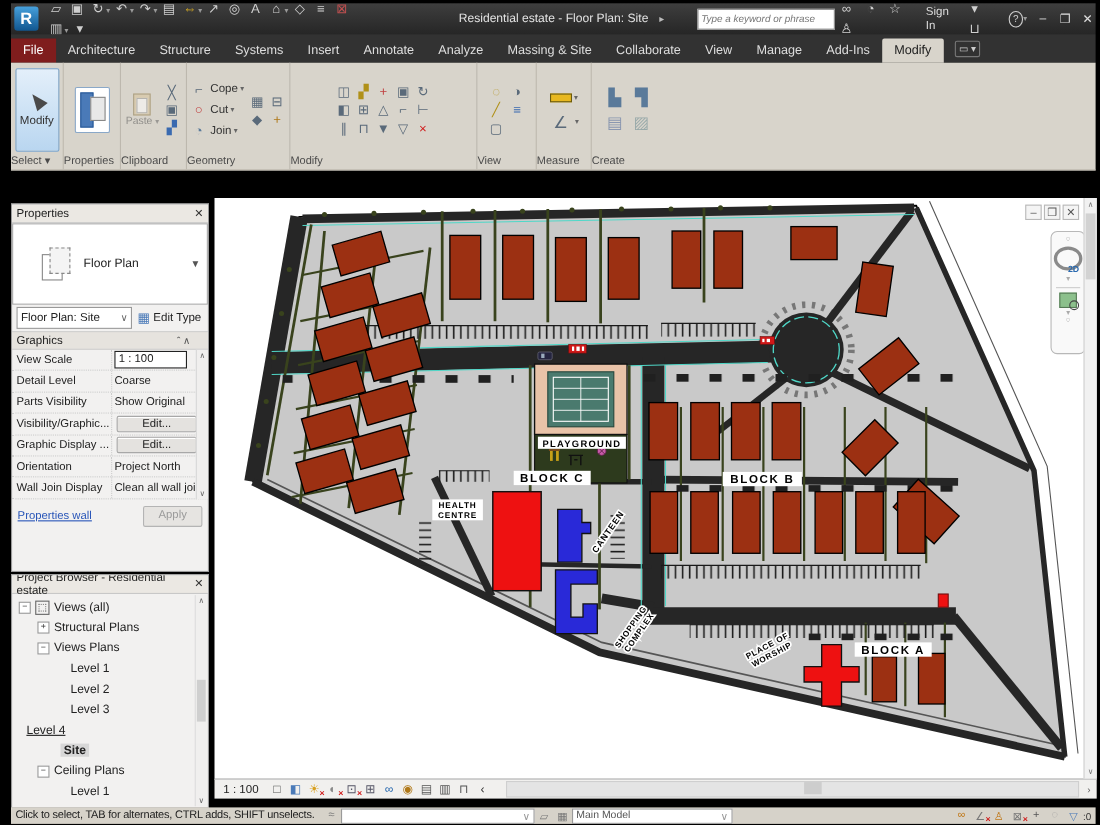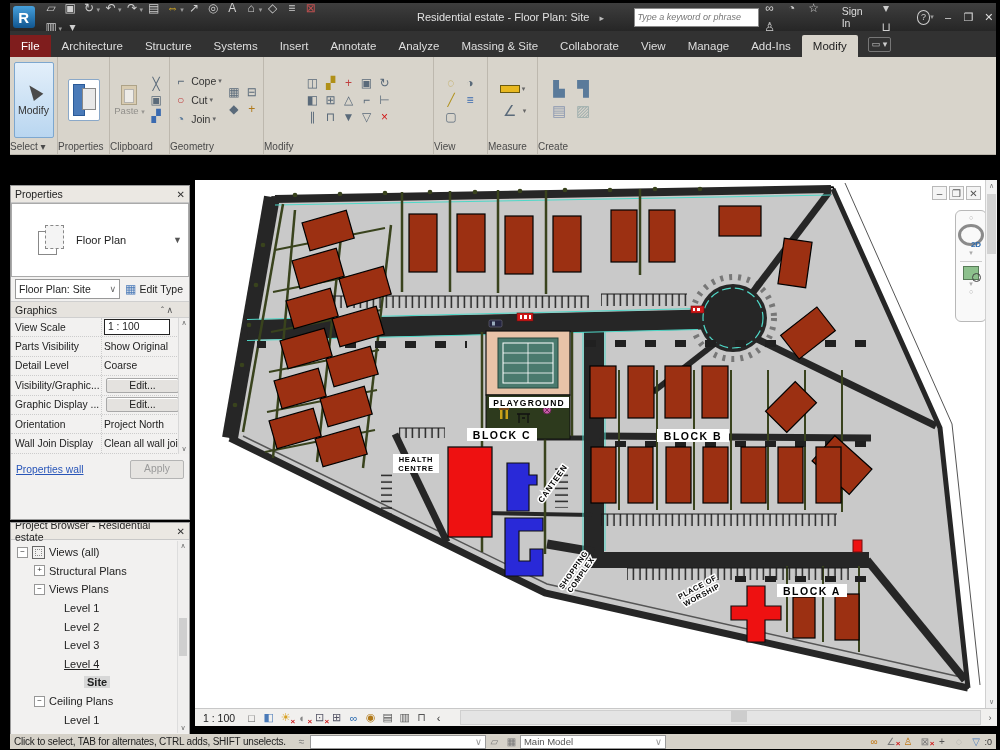--- a/index.html
+++ b/index.html
@@ -304,29 +304,29 @@
       <span class="car">ˆ  ∧</span>
   </div>
   <div id="prows">
     <div class="prow">
         <span class="plab">View Scale</span>
         <span class="pval">
           <span class="vbox">1 : 100</span>
         </span>
       </div>
       <div class="prow">
+        <span class="plab">Detail Level</span>
+        <span class="pval">
+          <span class="vplain">Coarse</span>
+        </span>
+      </div>
+      <div class="prow">
         <span class="plab">Parts Visibility</span>
         <span class="pval">
           <span class="vplain">Show Original</span>
-        </span>
-      </div>
-      <div class="prow">
-        <span class="plab">Detail Level</span>
-        <span class="pval">
-          <span class="vplain">Coarse</span>
         </span>
       </div>
       <div class="prow">
         <span class="plab">Visibility/Graphic...</span>
         <span class="pval">
           <span class="vbtn">Edit...</span>
         </span>
       </div>
       <div class="prow">
         <span class="plab">Graphic Display ...</span>
@@ -381,25 +381,25 @@
         <span class="tlab">Level 1</span>
       </div>
       <div class="trow" style="padding-left: 40px;">
         <span class="twig-sp"></span>
         <span class="tlab">Level 2</span>
       </div>
       <div class="trow" style="padding-left: 40px;">
         <span class="twig-sp"></span>
         <span class="tlab">Level 3</span>
       </div>
-      <div class="trow" style="padding-left: 40px; text-decoration: underline;">
+      <div class="trow" style=" text-decoration: underline;">
         <span class="twig-sp"></span>
         <span class="tlab">Level 4</span>
       </div>
-      <div class="trow sel" style="padding-left: 60px;">
+      <div class="trow sel" style="padding-left: 31px;">
         <span class="twig-sp"></span>
         <span class="tlab">Site</span>
       </div>
       <div class="trow" style="padding-left: 23px;">
         <span class="twig">−</span>
         <span class="tlab">Ceiling Plans</span>
       </div>
       <div class="trow" style="padding-left: 40px;">
         <span class="twig-sp"></span>
         <span class="tlab">Level 1</span>

